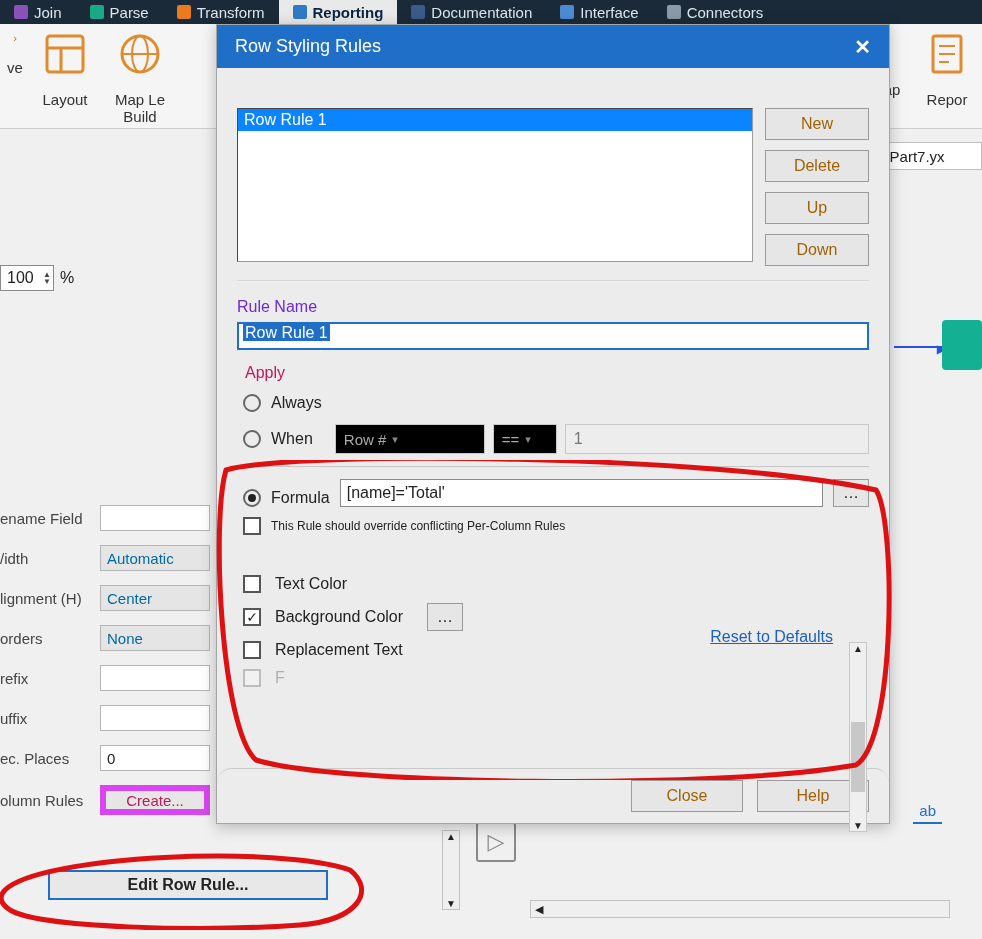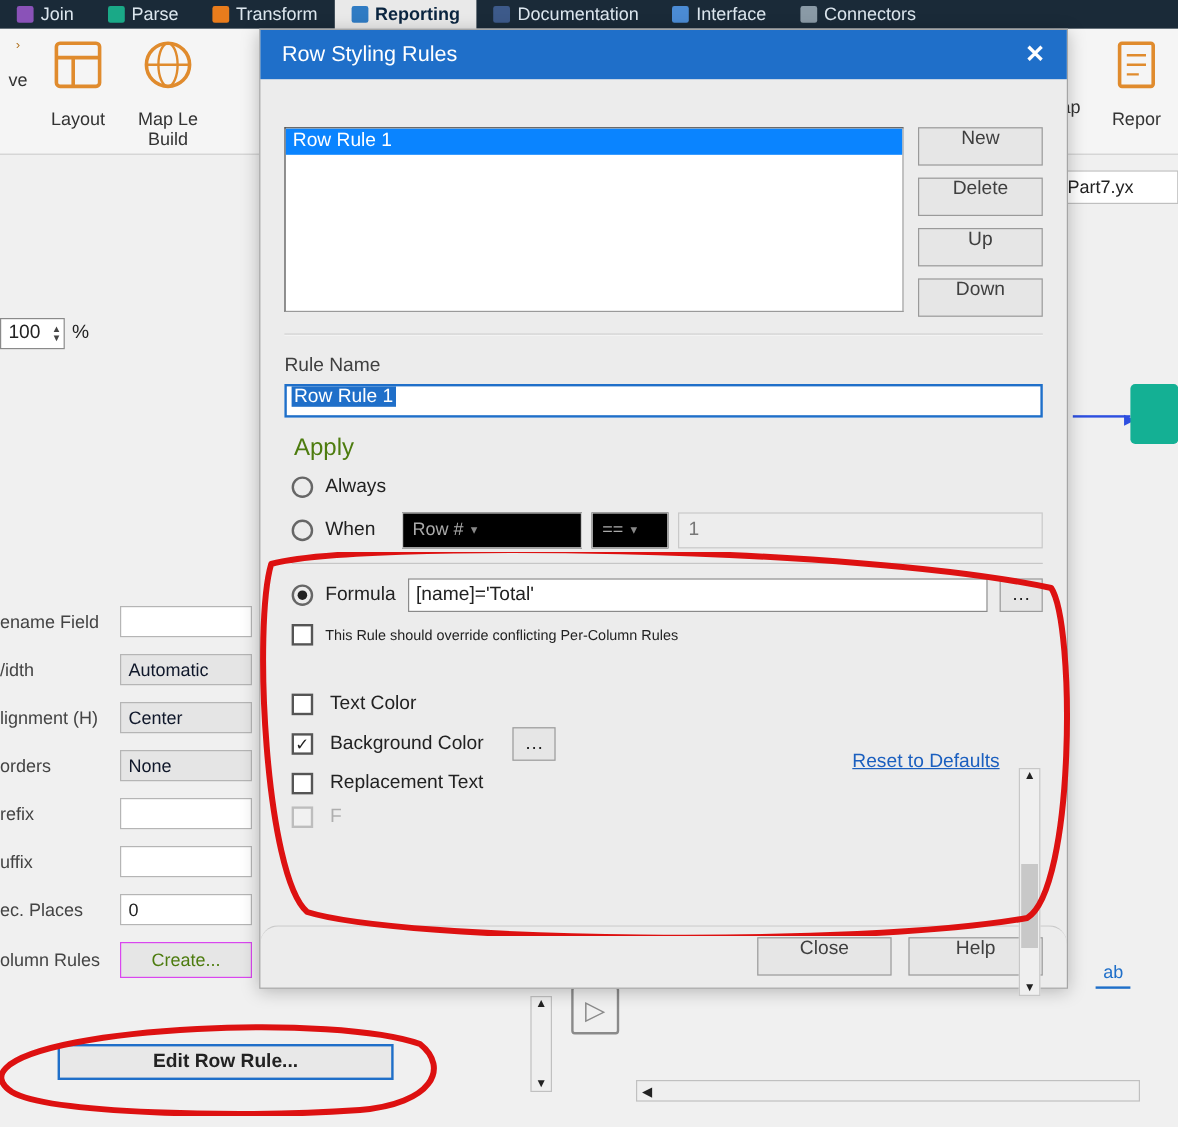--- a/index.html
+++ b/index.html
@@ -28,22 +28,22 @@
 
   
   .doc-tabs { position: absolute; top: 142px; right: 0; width: 120px; height: 28px; background: #fff; border: 1px solid #bfbfbf; display: flex; align-items: center; padding: 0 8px; font-size: 15px; }
   .spin-row { position: absolute; top: 265px; left: 0; display: flex; align-items: center; gap: 6px; }
   .spin { width: 54px; height: 26px; border: 1px solid #8a8a8a; background: #fff; display: flex; align-items: center; justify-content: space-between; padding: 0 2px 0 6px; }
   .spin .arrows { display: flex; flex-direction: column; font-size: 8px; line-height: 7px; color: #444; }
 
   .field-grid { position: absolute; top: 505px; left: 0; width: 215px; display: grid; grid-template-columns: 100px 110px; row-gap: 14px; align-items: center; }
   .field-grid label { color: #444; font-size: 15px; }
   .txt { height: 26px; border: 1px solid #b5b5b5; background: #fff; padding: 0 6px; font-size: 15px; display: flex; align-items: center; }
-  .sel { height: 26px; border: 1px solid #b5b5b5; background: #e5e5e5; padding: 0 6px; font-size: 15px; display: flex; align-items: center; color: #0f172a; }
-  .create-btn { height: 30px; border: 1px solid #d946ef; background: #e6e6e6; color: #4d7c0f; font-size: 15px; display: flex; align-items: center; justify-content: center; }
+  .sel { height: 26px; border: 1px solid #b5b5b5; background: #e5e5e5; padding: 0 6px; font-size: 15px; display: flex; align-items: center; color: #0369a1; }
+  .create-btn { height: 30px; border: 6px solid #d946ef; background: #e6e6e6; color: #be185d; font-size: 15px; display: flex; align-items: center; justify-content: center; }
 
   .edit-row-rule { position: absolute; top: 870px; left: 48px; width: 280px; height: 30px; border: 2px solid #1f6fc9; background: #e8e8e8; font-size: 16px; font-weight: 600; display: flex; align-items: center; justify-content: center; }
 
   .vscroll { position: absolute; top: 830px; left: 442px; width: 18px; height: 80px; background: #efefef; border: 1px solid #c0c0c0; display: flex; flex-direction: column; justify-content: space-between; align-items: center; font-size: 10px; }
   .hscroll { position: absolute; top: 900px; left: 530px; width: 420px; height: 18px; background: #efefef; border: 1px solid #c0c0c0; display: flex; align-items: center; padding-left: 4px; font-size: 11px; }
 
   .page-glyph { position: absolute; top: 822px; left: 476px; width: 40px; height: 40px; border: 2px solid #8a8a8a; border-radius: 3px; display: flex; align-items: center; justify-content: center; color: #8a8a8a; font-size: 22px; }
 
   .ab-tab { position: absolute; top: 798px; right: 40px; height: 26px; border-bottom: 2px solid #1f6fc9; color: #1f6fc9; font-size: 15px; padding: 0 6px; display:flex; align-items:center; }
 
@@ -55,40 +55,40 @@
   
   .dialog { position: absolute; top: 24px; left: 216px; width: 674px; height: 800px; background: #ececec; border: 1px solid #a5a5a5; box-shadow: 0 3px 14px rgba(0,0,0,0.25); display: flex; flex-direction: column; }
   .dlg-title { height: 44px; background: #1f6fc9; color: #fff; display: flex; align-items: center; justify-content: space-between; padding: 0 18px; font-size: 18px; }
   .dlg-close { font-weight: 700; font-size: 20px; cursor: pointer; }
   .dlg-body { flex: 1; padding: 18px 20px; position: relative; margin-top: 22px; }
 
   .rule-row { display: flex; gap: 12px; align-items: flex-start; }
   .rule-list { flex: 1; height: 154px; border: 1px inset #9a9a9a; background: #fff; overflow: hidden; }
   .rule-list .item { height: 22px; background: #0a84ff; color: #fff; padding: 2px 6px; font-size: 16px; }
   .rule-btns { display: flex; flex-direction: column; gap: 10px; width: 104px; }
-  .btn { height: 32px; border: 1px solid #9a9a9a; background: #e6e6e6; font-size: 16px; color: #404040; display: flex; align-items: flex-start; justify-content: center; cursor: pointer; }
+  .btn { height: 32px; border: 1px solid #9a9a9a; background: #e6e6e6; font-size: 16px; color: #a16207; display: flex; align-items: center; justify-content: center; cursor: pointer; }
 
   .hr { height: 2px; background: linear-gradient(#c6c6c6, #ffffff); margin: 14px 0 16px; }
 
-  .lbl-rule { font-size: 16px; color: #404040; margin-bottom: 6px; display: block; }
+  .lbl-rule { font-size: 16px; color: #6d28d9; margin-bottom: 6px; display: block; }
   .rule-name { width: 100%; height: 28px; border: 2px solid #1f6fc9; background: #fff; padding: 0 4px; font-size: 16px; }
   .rule-name .seltext { background: #1f6fc9; color: #fff; padding: 0 2px; }
 
   .apply-group { margin-top: 14px; padding-left: 6px; }
-  .apply-group legend { font-size: 20px; color: #4d7c0f; margin-bottom: 10px; display:block; }
+  .apply-group legend { font-size: 16px; color: #be185d; margin-bottom: 10px; display:block; }
   .radio-row { display: flex; align-items: center; gap: 10px; margin: 12px 0; font-size: 16px; }
   .radio { width: 18px; height: 18px; border: 2px solid #666; border-radius: 50%; display: inline-flex; align-items: center; justify-content: center; }
   .radio.checked::after { content: ""; width: 8px; height: 8px; background: #222; border-radius: 50%; }
 
   .when-controls { margin-left: 12px; display: flex; gap: 8px; flex: 1; }
   .ghost-select { height: 30px; border: 1px solid #c9c9c9; background: #000000; color: #aaa; font-size: 15px; display: flex; align-items: center; padding: 0 8px; gap: 6px; }
   .ghost-select .car { font-size: 11px; color: #888; }
   .when-val { flex: 1; height: 30px; border: 1px solid #c9c9c9; background: #ededed; color: #777; padding: 0 8px; display:flex; align-items:center; font-size:16px; }
 
-  .formula-row { display: flex; align-items: center; gap: 10px; margin: 12px 0 10px; }
+  .formula-row { display: flex; align-items: flex-end; gap: 10px; margin: 12px 0 10px; }
   .formula-input { flex: 1; height: 28px; border: 1px solid #8a8a8a; background: #fff; padding: 0 6px; font-size: 16px; display: flex; align-items: center; }
   .dots-btn { width: 36px; height: 28px; border: 1px solid #9a9a9a; background: #e6e6e6; display:flex; align-items:center; justify-content:center; }
 
   .chk-row { display: flex; align-items: center; gap: 10px; margin: 8px 0; font-size: 12px; }
   .chk { width: 18px; height: 18px; border: 2px solid #555; background: #fff; display:inline-flex; align-items:center; justify-content:center; font-size:14px; color:#222; }
   .chk.checked::after { content: "✓"; }
 
   .reset-link { position: absolute; right: 56px; top: 538px; color: #1b5fbf; text-decoration: underline; font-size: 16px; }
 
   .style-pane { margin-top: 30px; border: none; height: 185px; position: relative; padding-left: 6px; overflow:hidden; }

